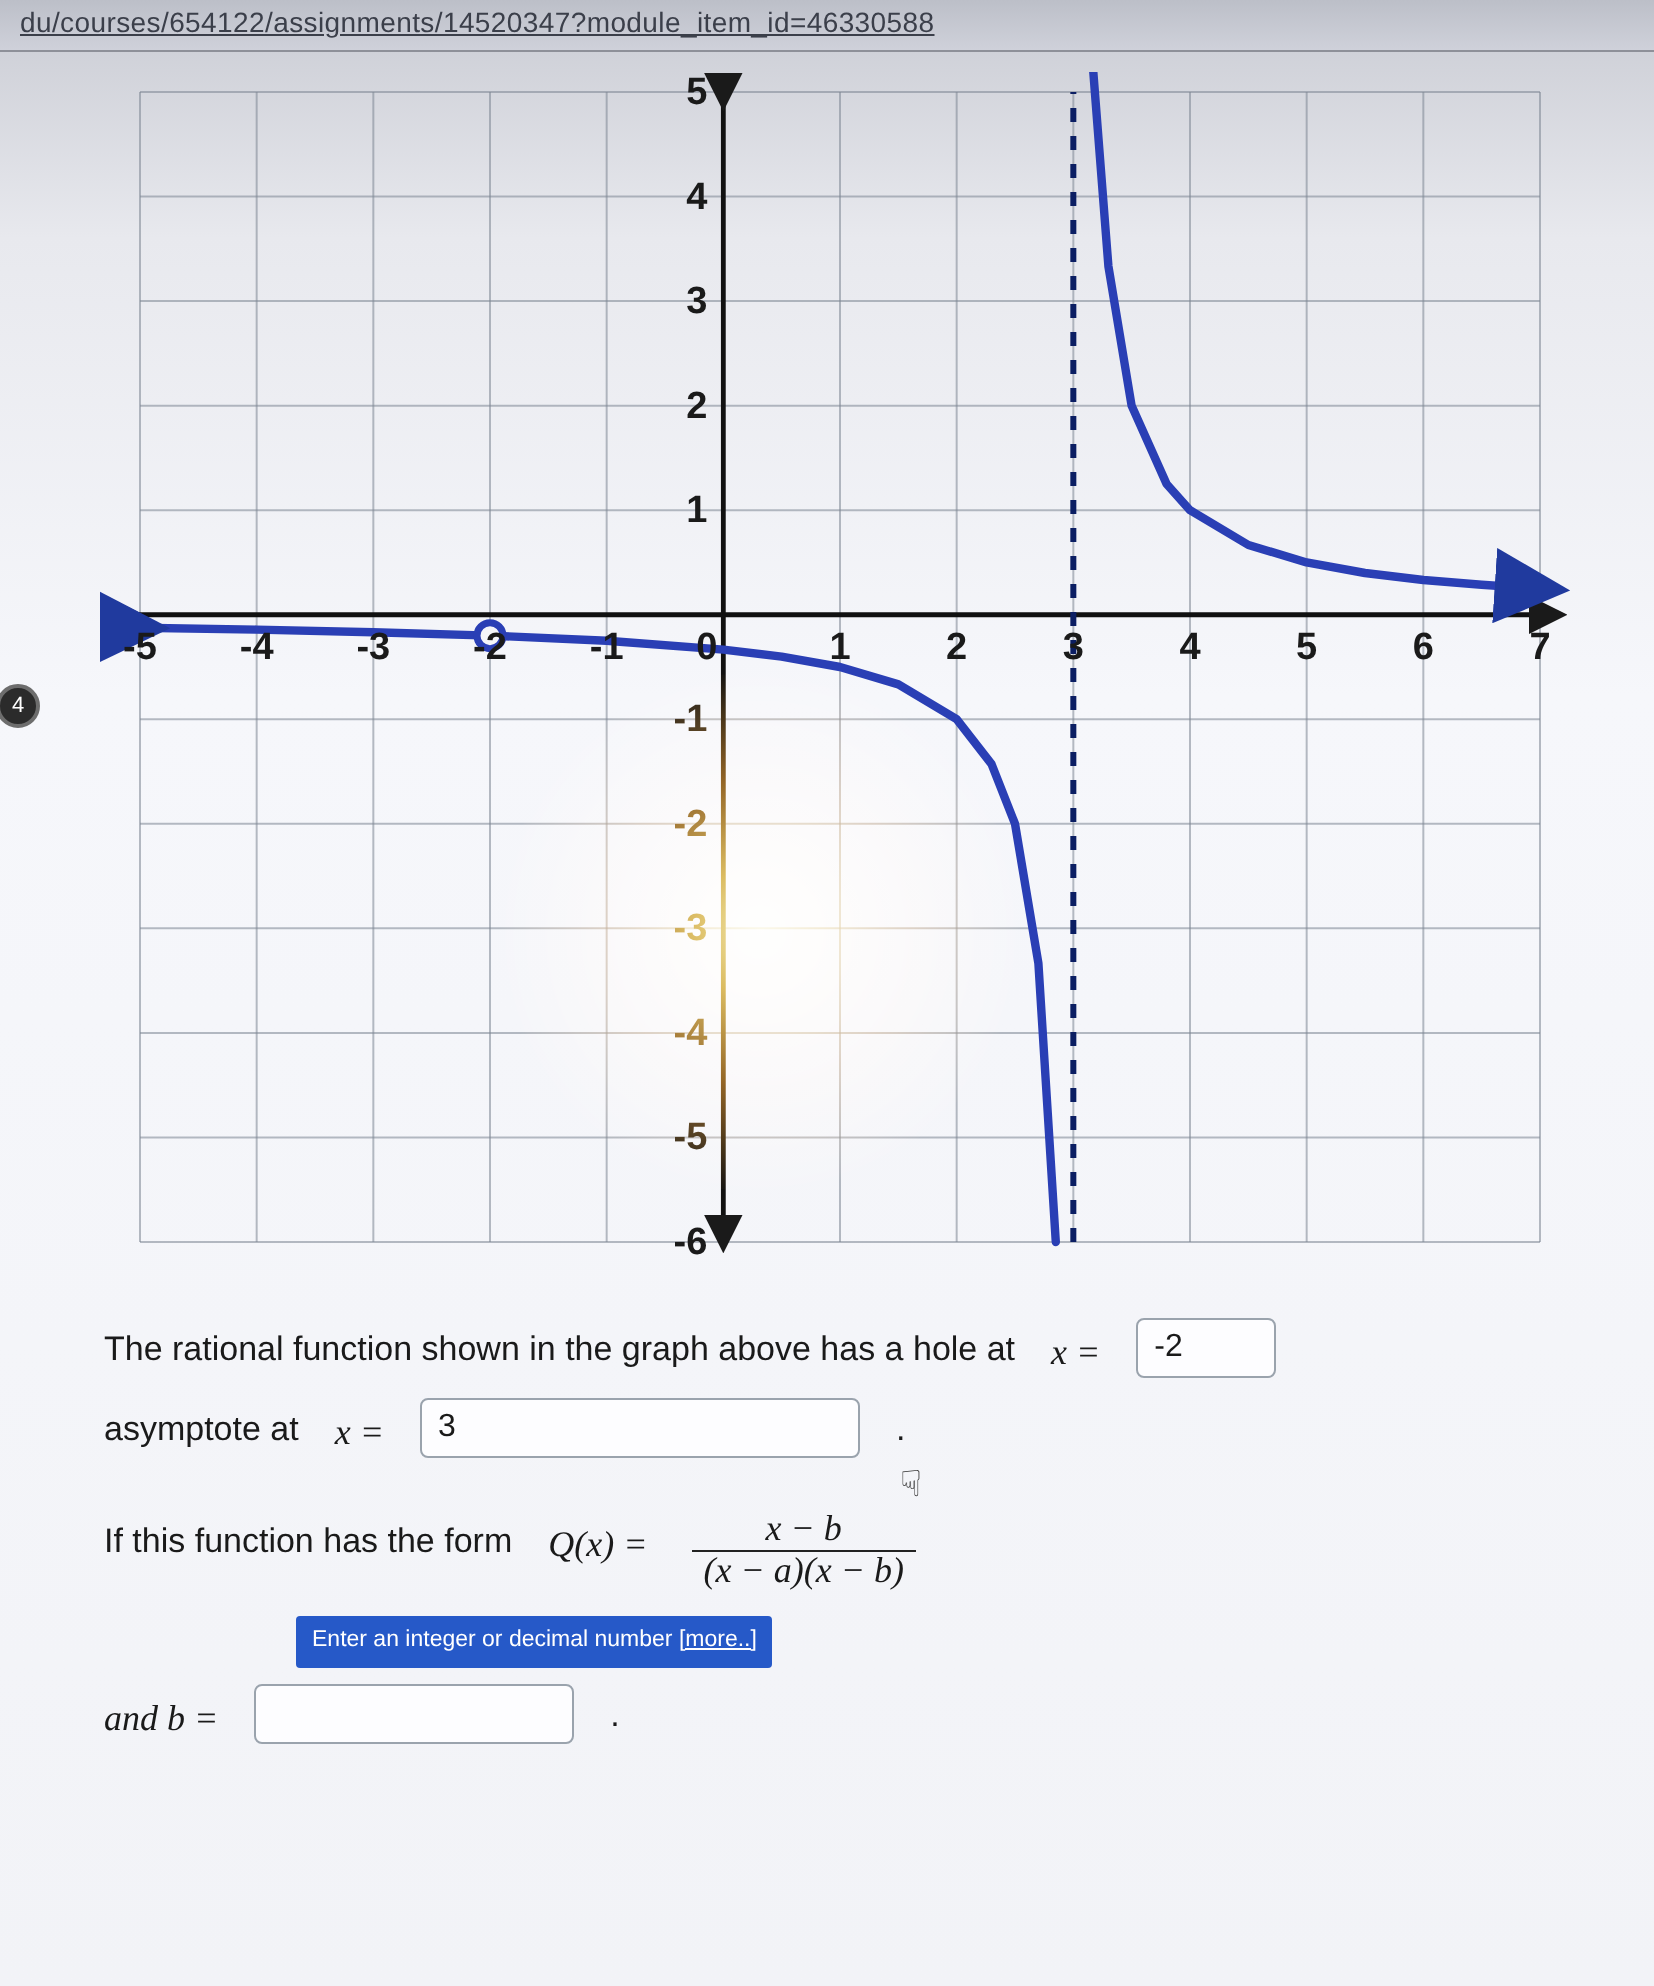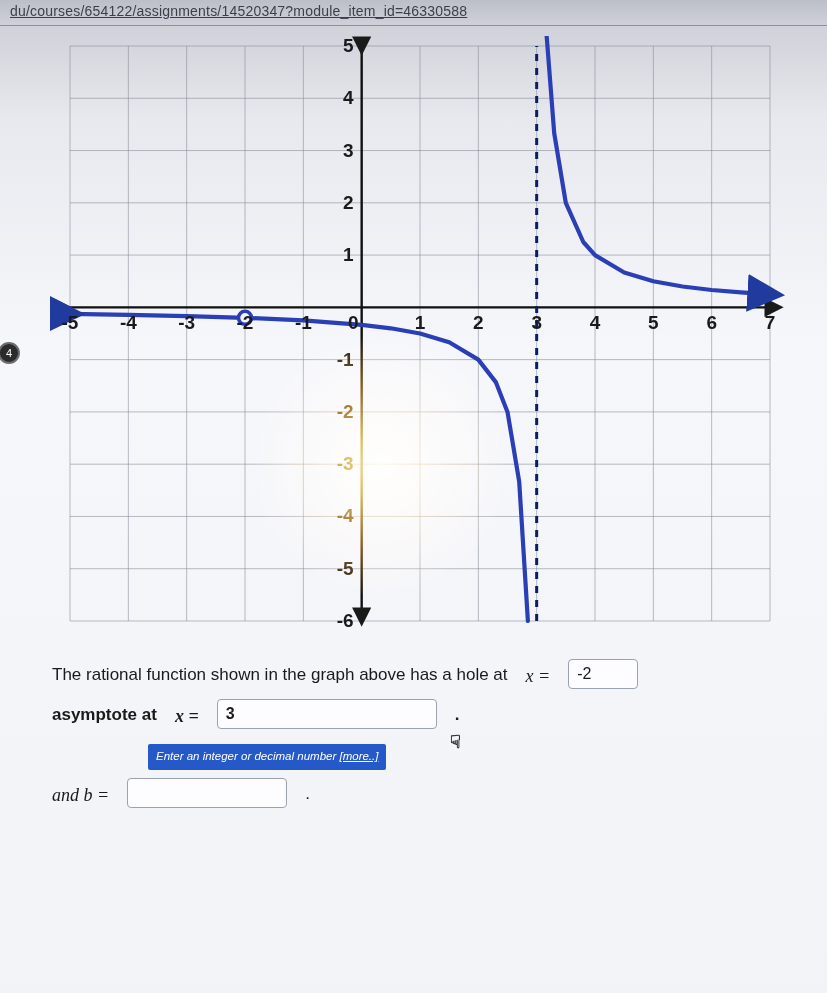--- a/index.html
+++ b/index.html
@@ -96,21 +96,20 @@
   .hint-pill {
     display: inline-block;
     background: #2659c8;
     color: #fff;
     font-size: 11.5px;
     padding: 2px 8px;
     border-radius: 2px;
     margin-left: 96px;
     margin-top: -2px;
     margin-bottom: 2px;
-    font-style: italic;
   }
   .hint-pill .more { text-decoration: underline; cursor: pointer; }
   .cursor-icon {
     position: absolute;
     font-size: 18px;
     color: #333;
     pointer-events: none;
   }
   .axis-label {
     font-family: Arial, sans-serif;
@@ -212,28 +211,37 @@
   </div>
 
   <div class="q-block">
 
     <div class="q-row">
       <span>The rational function shown in the graph above has a hole at</span>
       <span class="mv">x =</span>
       <span class="answer-box">-2</span>
     </div>
 
-    <div class="q-row" style="position:relative;font-weight:bold;">
+    <div class="q-row" style="position:relative;">
       <span>asymptote at</span>
       <span class="mv">x =</span>
       <span class="answer-box wide">3</span>
       <span>.</span>
       <span class="cursor-icon" style="left:398px; top:26px;">☟</span>
     </div>
 
+    <div class="q-row" style="margin-top:22px;">
+      <span>If this function has the form</span>
+      <span class="mv">Q(x) =</span>
+      <span class="frac">
+        <span class="num">x − b</span>
+        <span class="bar"></span>
+        <span class="den">(x − a)(x − b)</span>
+      </span>
+    </div>
 
 
     <div class="hint-pill">
       <span>Enter an integer or decimal number</span>
       <span class="more">[more..]</span>
     </div>
 
     <div class="q-row">
       <span class="mv">and b =</span>
       <span class="answer-box short"></span>

